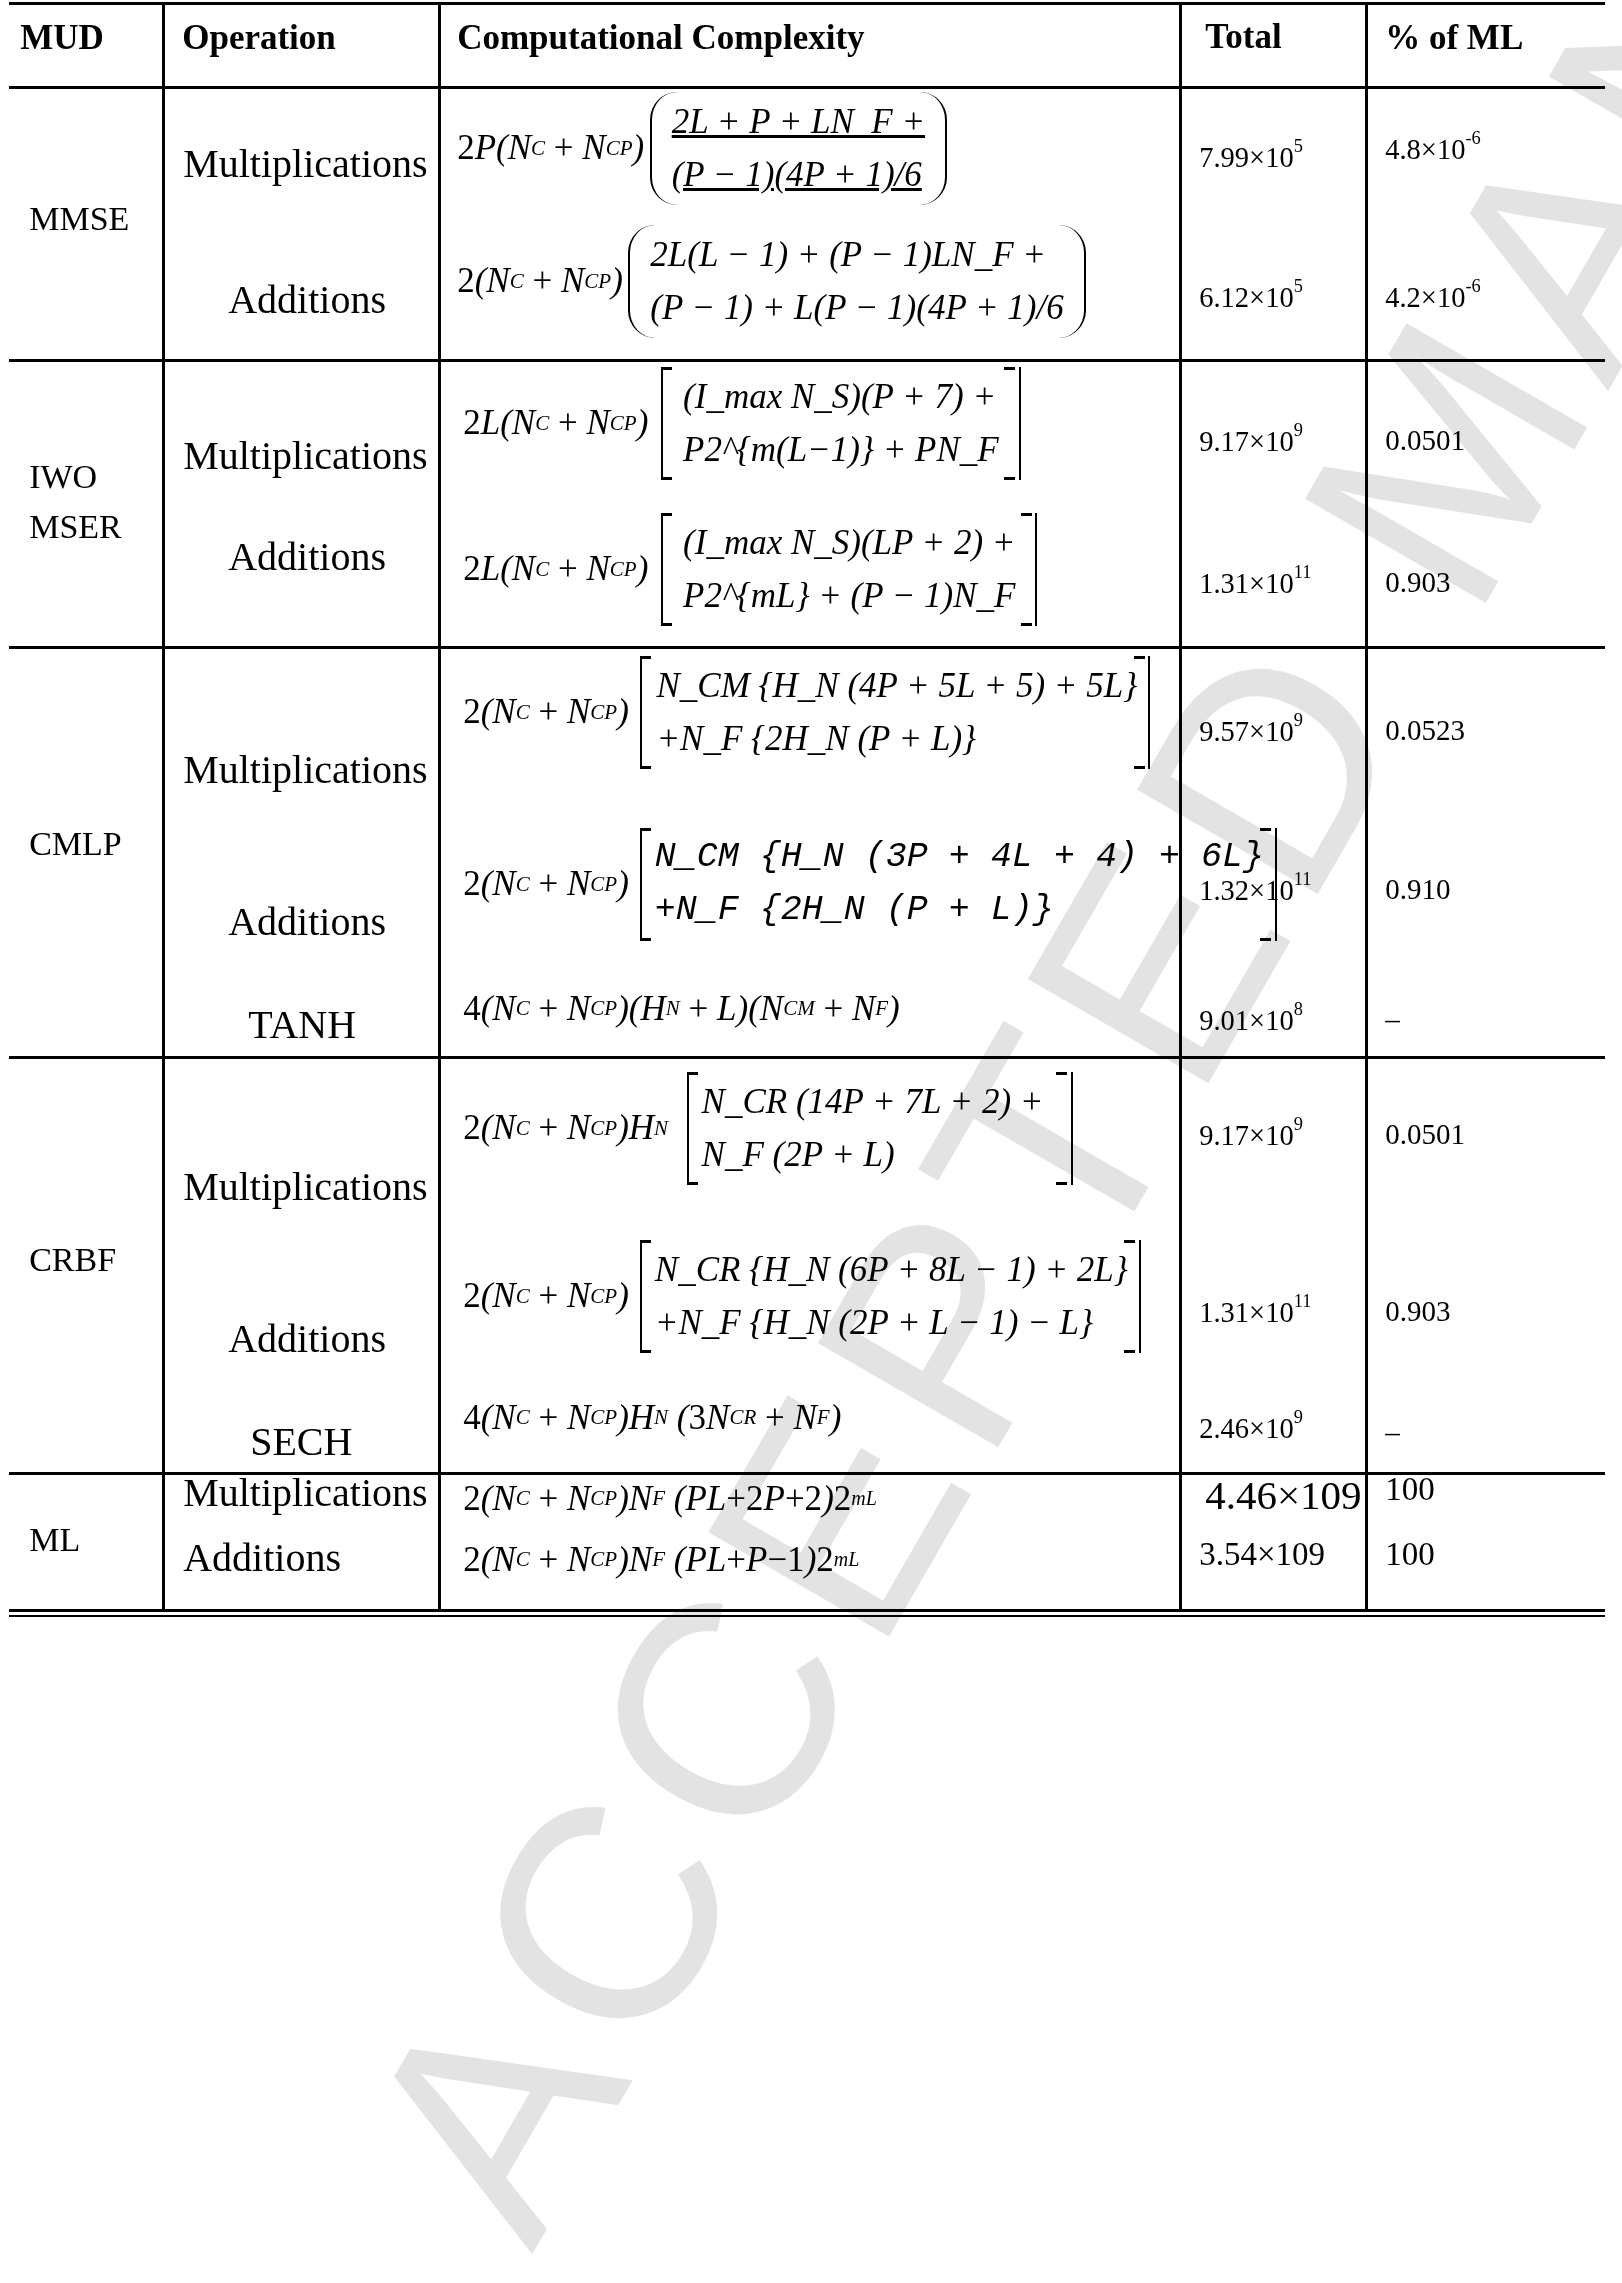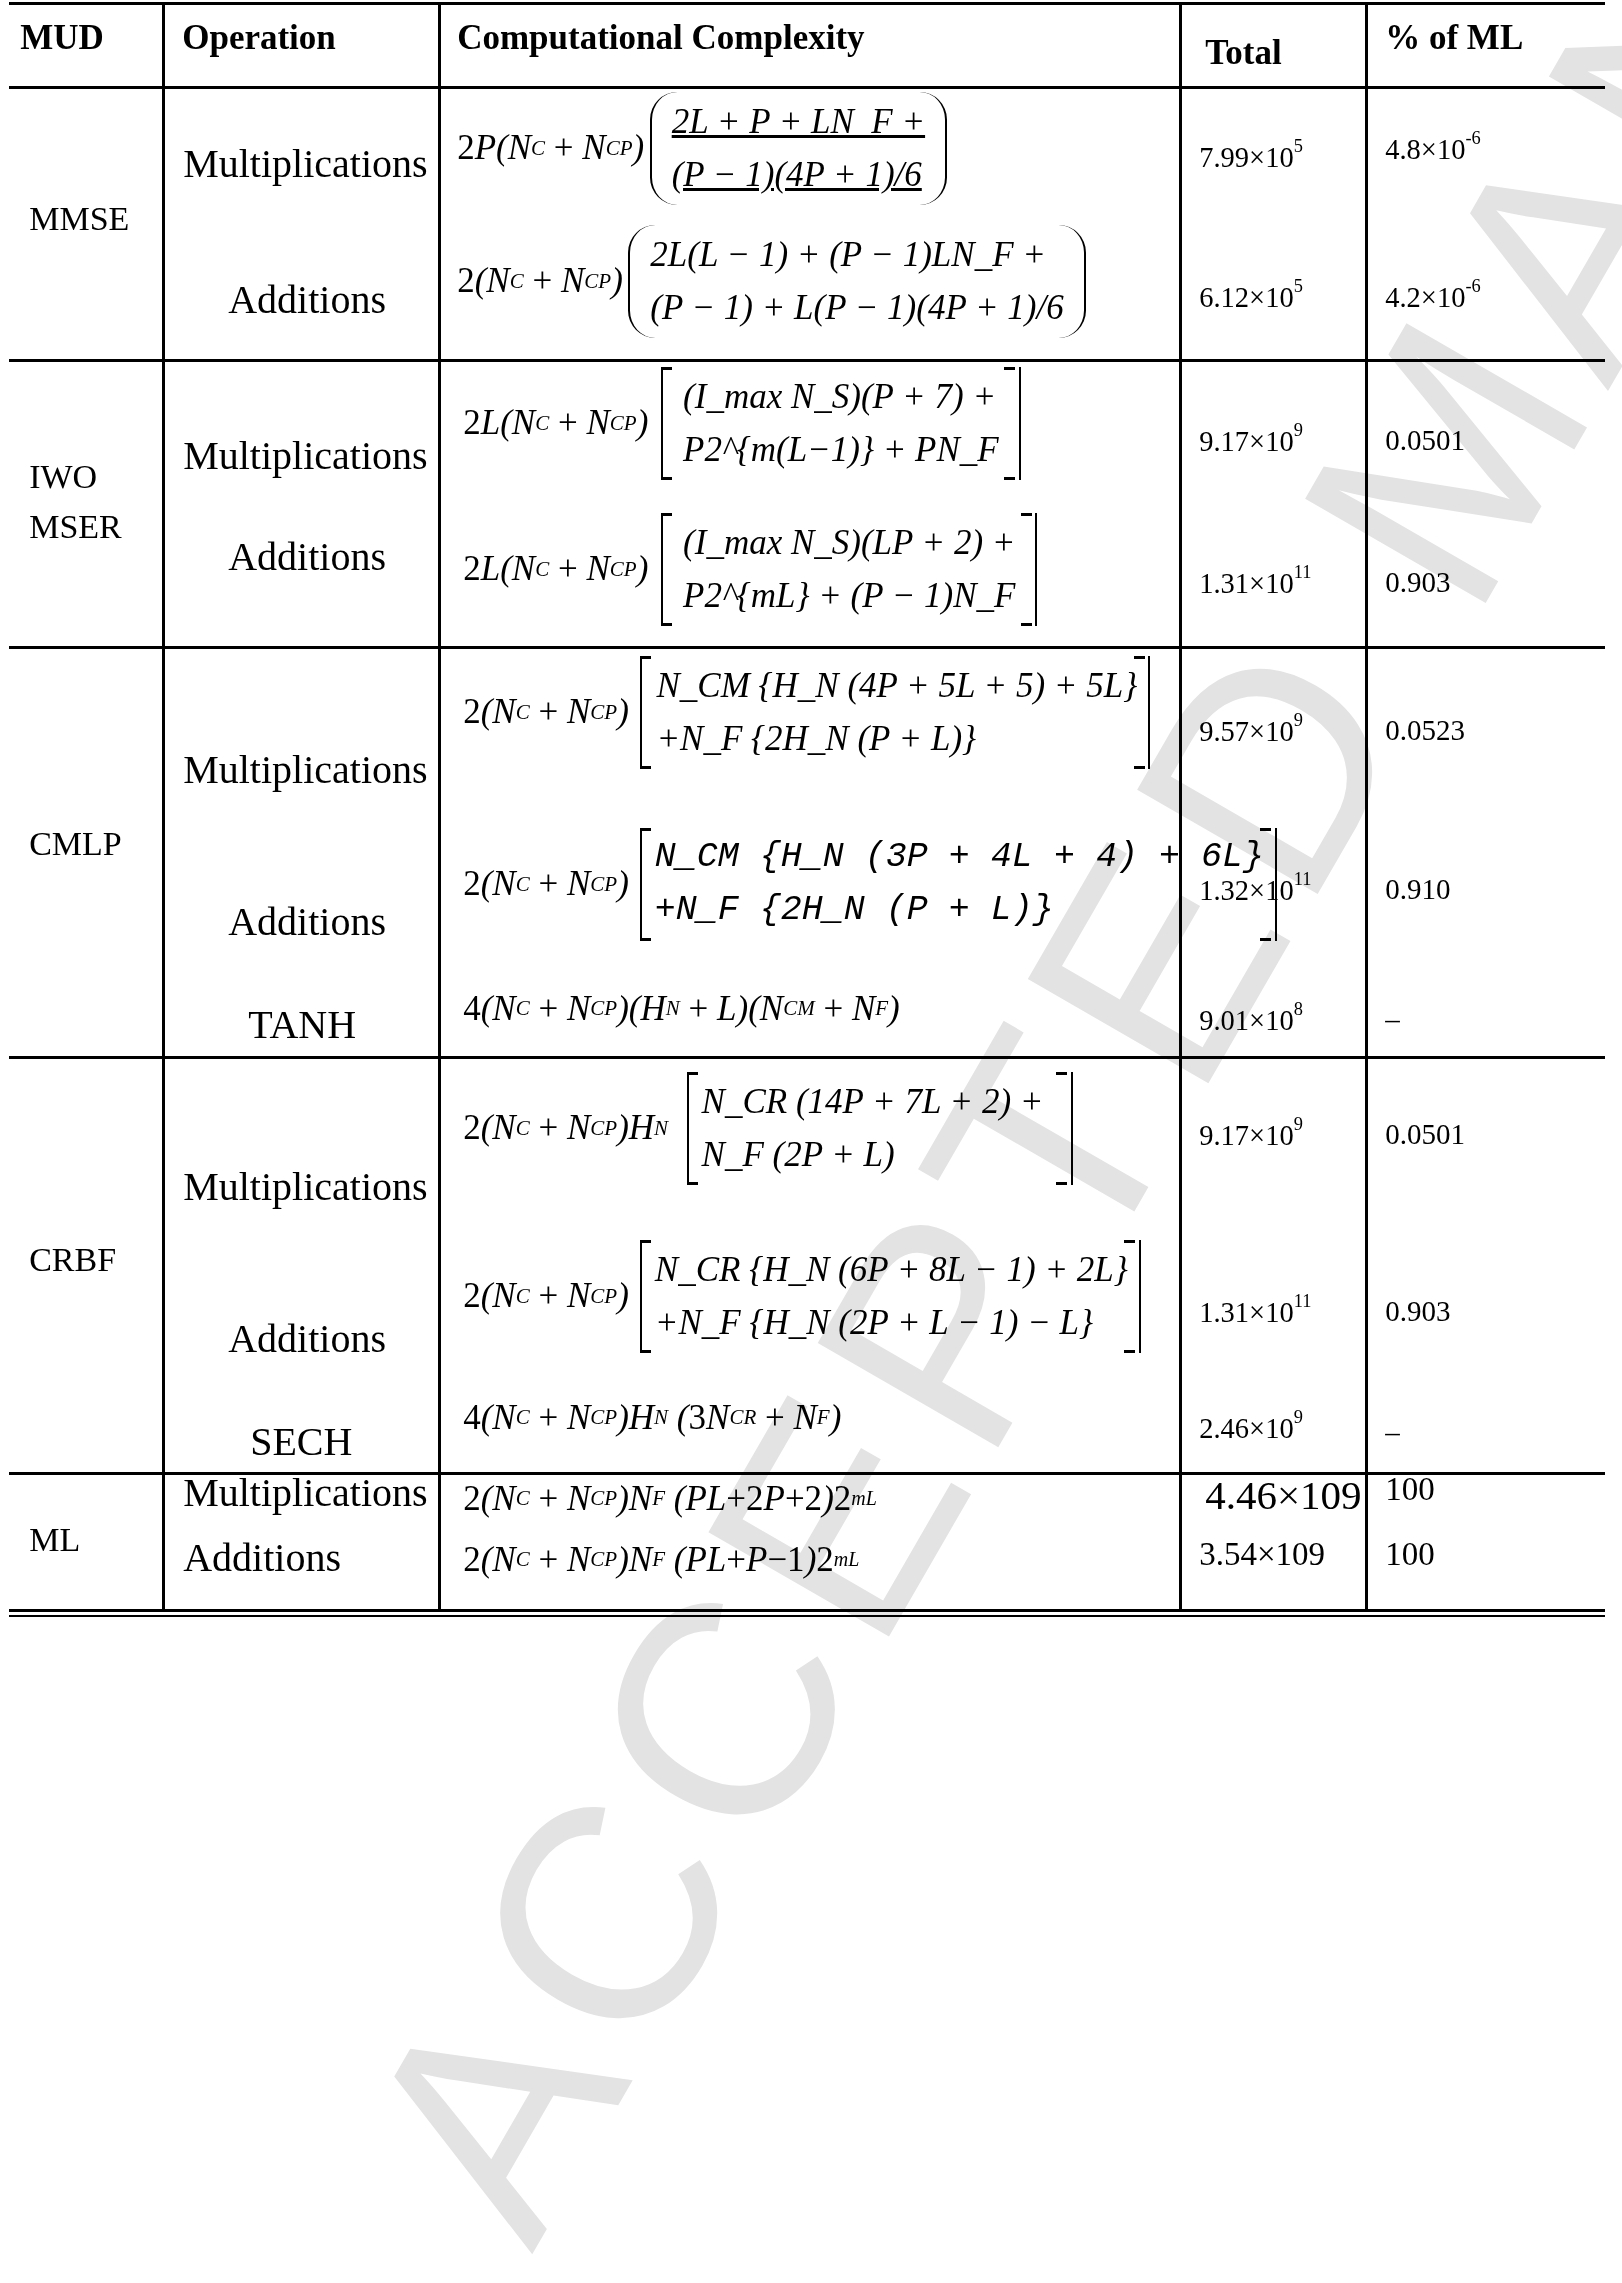--- a/index.html
+++ b/index.html
@@ -54,21 +54,21 @@
   <div class="hline" style="top:1613px;height:1.8px;"></div>
 
   <div class="vline" style="left:153px;top:0;height:1609px;"></div>
   <div class="vline" style="left:429px;top:0;height:1609px;"></div>
   <div class="vline" style="left:1170px;top:0;height:1609px;"></div>
   <div class="vline" style="left:1356px;top:0;height:1609px;"></div>
 
   <div class="cell hdr" style="left:11px;top:16.5px;">MUD</div>
   <div class="cell hdr" style="left:173px;top:16.5px;">Operation</div>
   <div class="cell hdr" style="left:448px;top:16.5px;">Computational Complexity</div>
-  <div class="cell hdr" style="left:1196px;top:31px;">Total</div>
+  <div class="cell hdr" style="left:1196px;top:15px;">Total</div>
   <div class="cell hdr" style="left:1376px;top:16.5px;">% of ML</div>
 
   <div class="mud" style="left:20px;top:192px;">MMSE</div>
   <div class="op" style="left:174px;top:138px;">Multiplications</div>
   <div class="op" style="left:219px;top:274px;">Additions</div>
 
   <div class="fx" style="left:448px;top:90px;">
     <span class="n">2</span>P(N<sub>C</sub>&nbsp;<span class="n">+</span>&nbsp;N<sub>CP</sub>)
     <span class="brk cu" style="border-radius:27.5px;text-decoration:underline;">
       <span class="line">2L + P + LN_F +</span>

